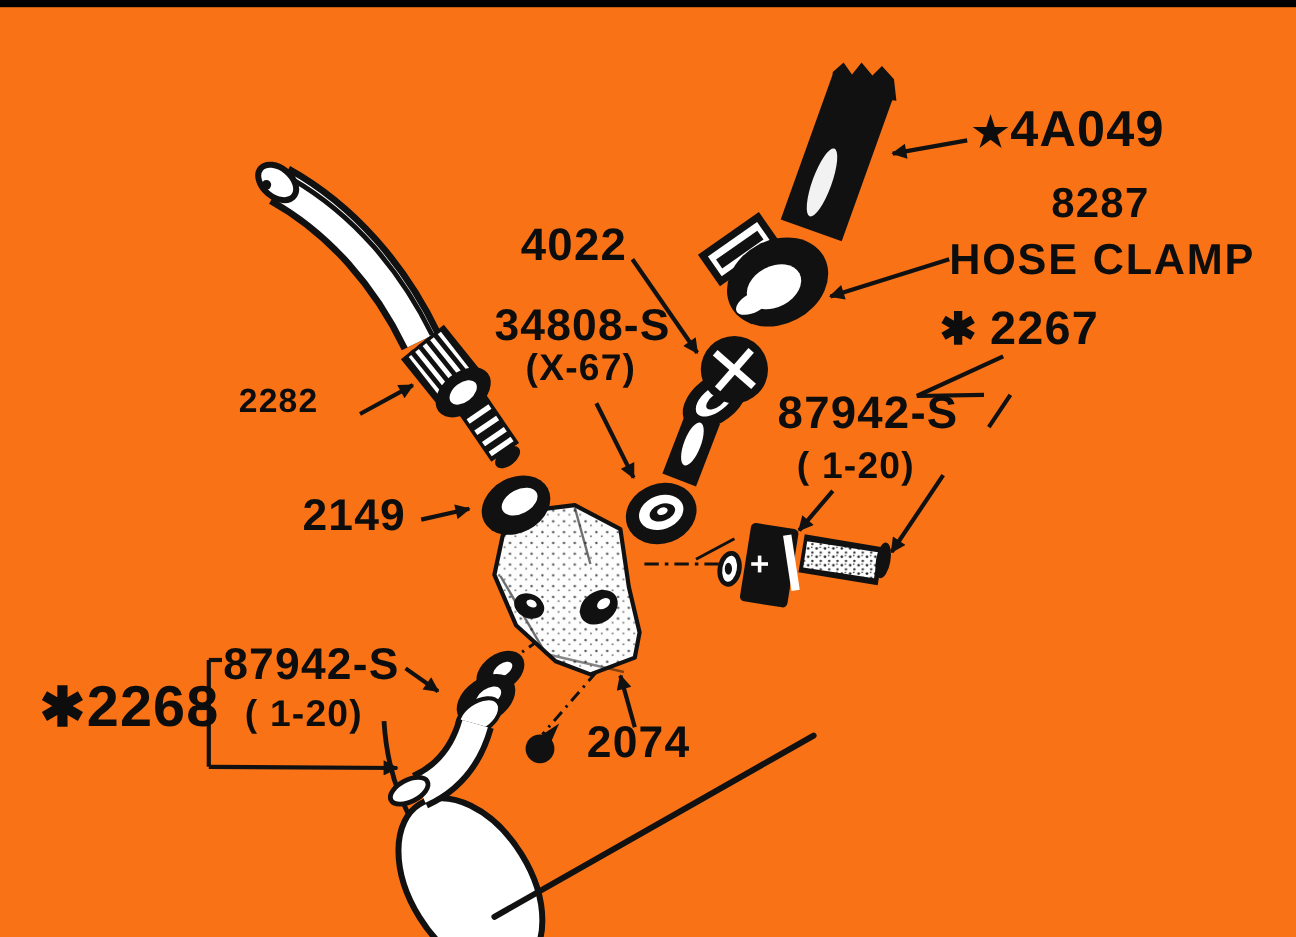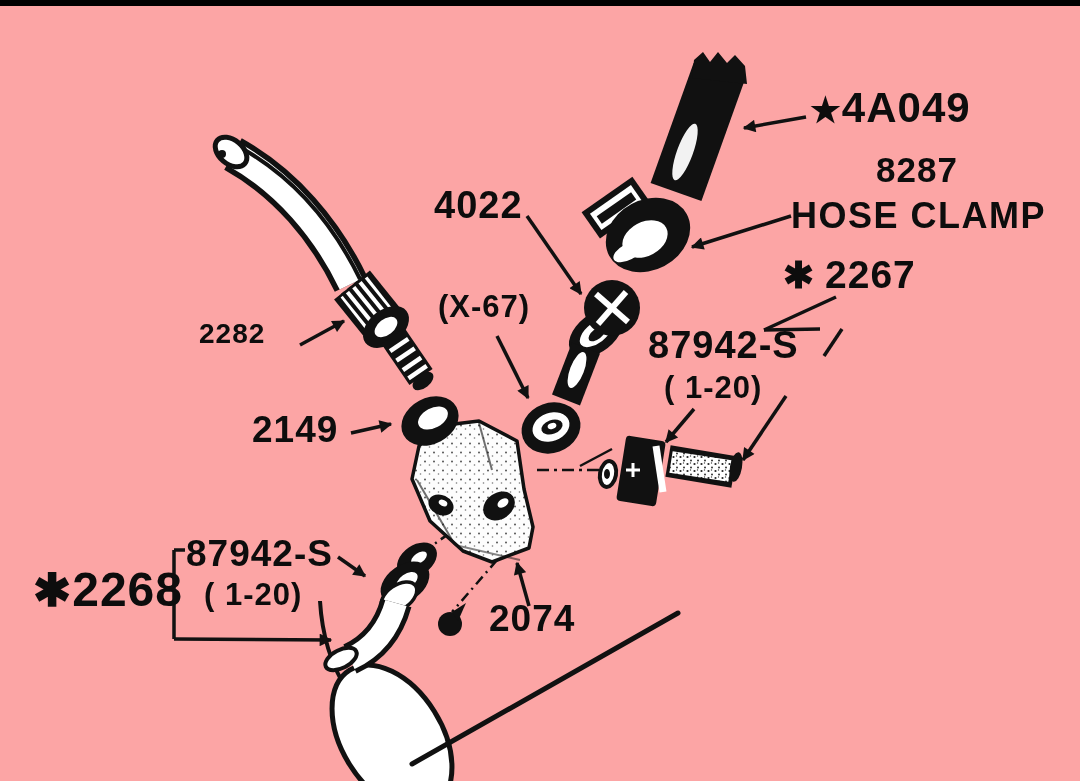--- a/index.html
+++ b/index.html
@@ -1,16 +1,16 @@
 <!DOCTYPE html>
 <html><head>
 <meta charset="utf-8">
 <style>
   html,body{margin:0;padding:0;background:#ffffff;}
-  .stage{position:relative;width:1080px;height:781px;background:#fca5a5;overflow:hidden;
+  .stage{position:relative;width:1080px;height:781px;background:#f97316;overflow:hidden;
          font-family:"Liberation Sans",sans-serif;}
   .topbar{position:absolute;left:0;top:0;width:1080px;height:6px;background:#000;}
   svg.art{position:absolute;left:0;top:0;width:1080px;height:781px;}
   .lbl{position:absolute;color:#0d0d0d;font-weight:bold;line-height:1;white-space:nowrap;
        letter-spacing:1px;}
   .star{font-size:0.82em;}
   .ast{font-size:0.95em;}
   .gap{display:inline-block;width:10px;}
   #lb-4a049{left:810px;top:87px;font-size:42px}
   #lb-8287{left:876px;top:152px;font-size:35px}
@@ -197,20 +197,21 @@
 
   <div class="lbl" id="lb-4a049"><span class="star">★</span><span>4A049</span></div>
 
   <div class="lbl" id="lb-8287">8287</div>
   <div class="lbl" id="lb-hoseclamp">HOSE CLAMP</div>
 
   <div class="lbl" id="lb-2267"><span class="ast">✱</span><span class="gap"></span><span>2267</span></div>
 
   <div class="lbl" id="lb-4022">4022</div>
 
+  <div class="lbl" id="lb-34808">34808-S</div>
   <div class="lbl" id="lb-x67">(X-67)</div>
 
   <div class="lbl" id="lb-87942r">87942-S</div>
   <div class="lbl" id="lb-120r">( 1-20)</div>
 
   <div class="lbl" id="lb-2282">2282</div>
   <div class="lbl" id="lb-2149">2149</div>
 
   <div class="lbl" id="lb-2268"><span class="ast">✱</span><span>2268</span></div>
 

